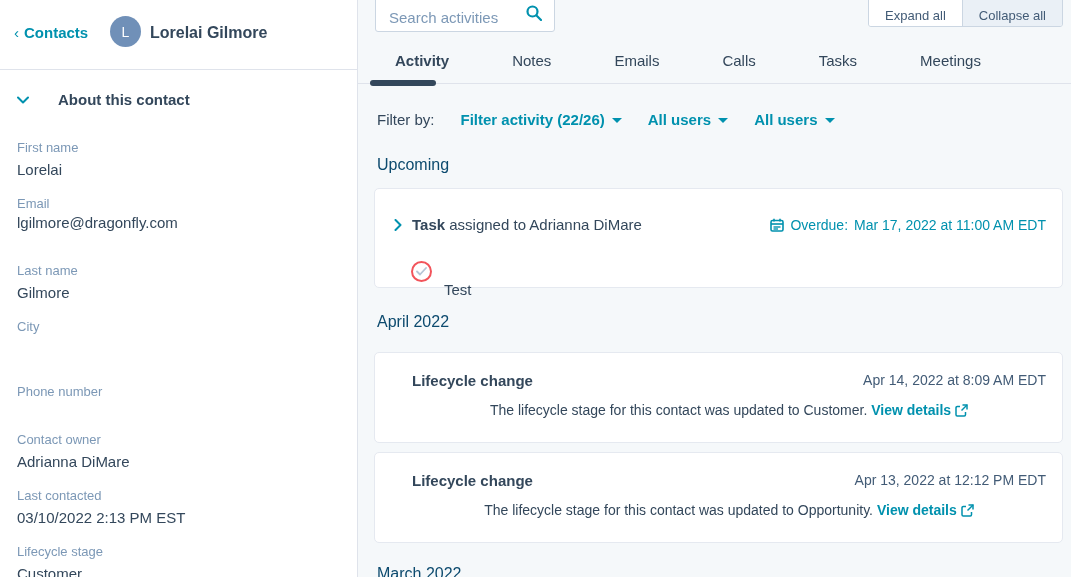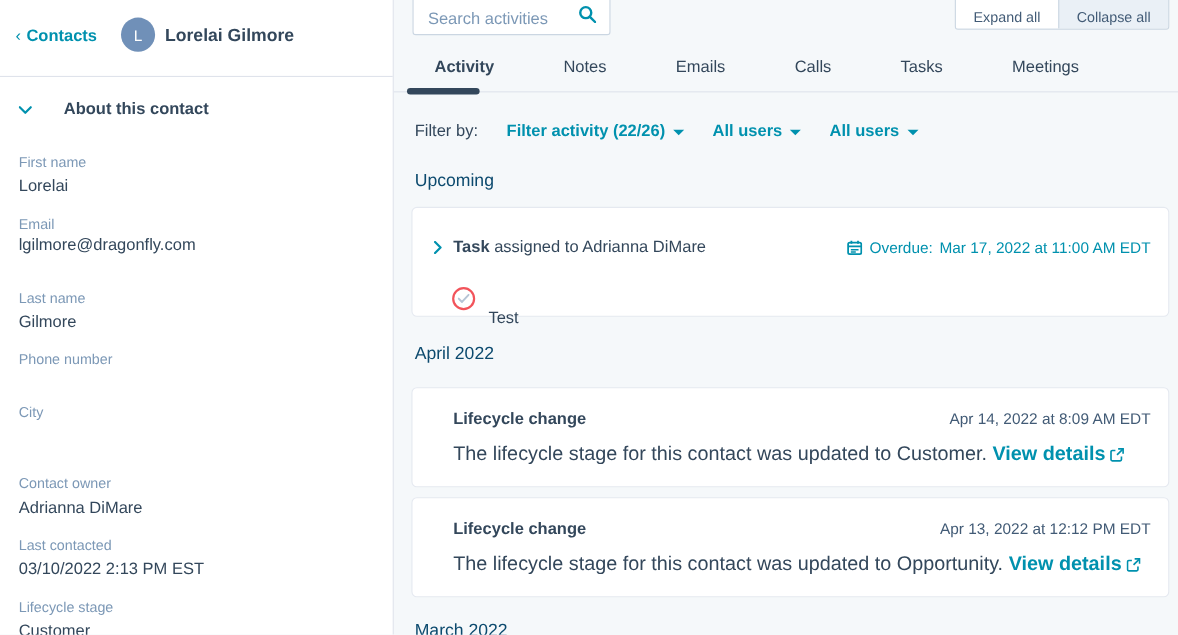--- a/index.html
+++ b/index.html
@@ -80,21 +80,21 @@
   .task-due { display:flex; align-items:center; gap:6px; font-size:14px; color:#0091ae; cursor:pointer; }
   .task-row2 { display:flex; align-items:center; gap:12px; margin:12px 0 0 36px; }
   .task-status {
     width:21px; height:21px; border-radius:50%; border:2px solid #f2545b;
     display:flex; align-items:center; justify-content:center; cursor:pointer; background:#fff;
   }
   .task-title { font-size:15px; color:#33475b; cursor:pointer;margin-top:36px; }
   .event-row1 { display:flex; justify-content:space-between; padding:19px 16px 0 37px; }
   .event-title { font-size:15px; font-weight:700; color:#33475b; }
   .event-date { font-size:14px; color:#425b76; }
-  .event-body { padding:13px 16px 0 37px; font-size:18px; color:#33475b; }
+  .event-body { padding:13px 16px 0 37px; font-size:14px; color:#33475b;text-align:center; }
   .view-details { color:#0091ae; font-weight:700; text-decoration:none; cursor:pointer; }
   .ext-icon { margin-left:4px; vertical-align:-2px; }
   .chevron-right-glyph { display:inline-block; }
 </style>
 </head>
 <body>
 
 <div class="sidebar">
   <div class="sidebar-header">
     <a class="back-link">
@@ -119,26 +119,26 @@
         <div class="field-value">Lorelai</div>
       </div>
       <div class="field mb-lg">
         <div class="field-label">Email</div>
         <div class="field-value" style="margin-top:0">lgilmore@dragonfly.com</div>
       </div>
       <div class="field">
         <div class="field-label">Last name</div>
         <div class="field-value">Gilmore</div>
       </div>
+      <div class="field mb-md">
+        <div class="field-label">City</div>
+        <div class="field-value"></div>
+      </div>
       <div class="field mb-sm">
         <div class="field-label">Phone number</div>
-        <div class="field-value"></div>
-      </div>
-      <div class="field mb-md">
-        <div class="field-label">City</div>
         <div class="field-value"></div>
       </div>
       <div class="field">
         <div class="field-label">Contact owner</div>
         <div class="field-value">Adrianna DiMare</div>
       </div>
       <div class="field">
         <div class="field-label">Last contacted</div>
         <div class="field-value">03/10/2022 2:13 PM EST</div>
       </div>

